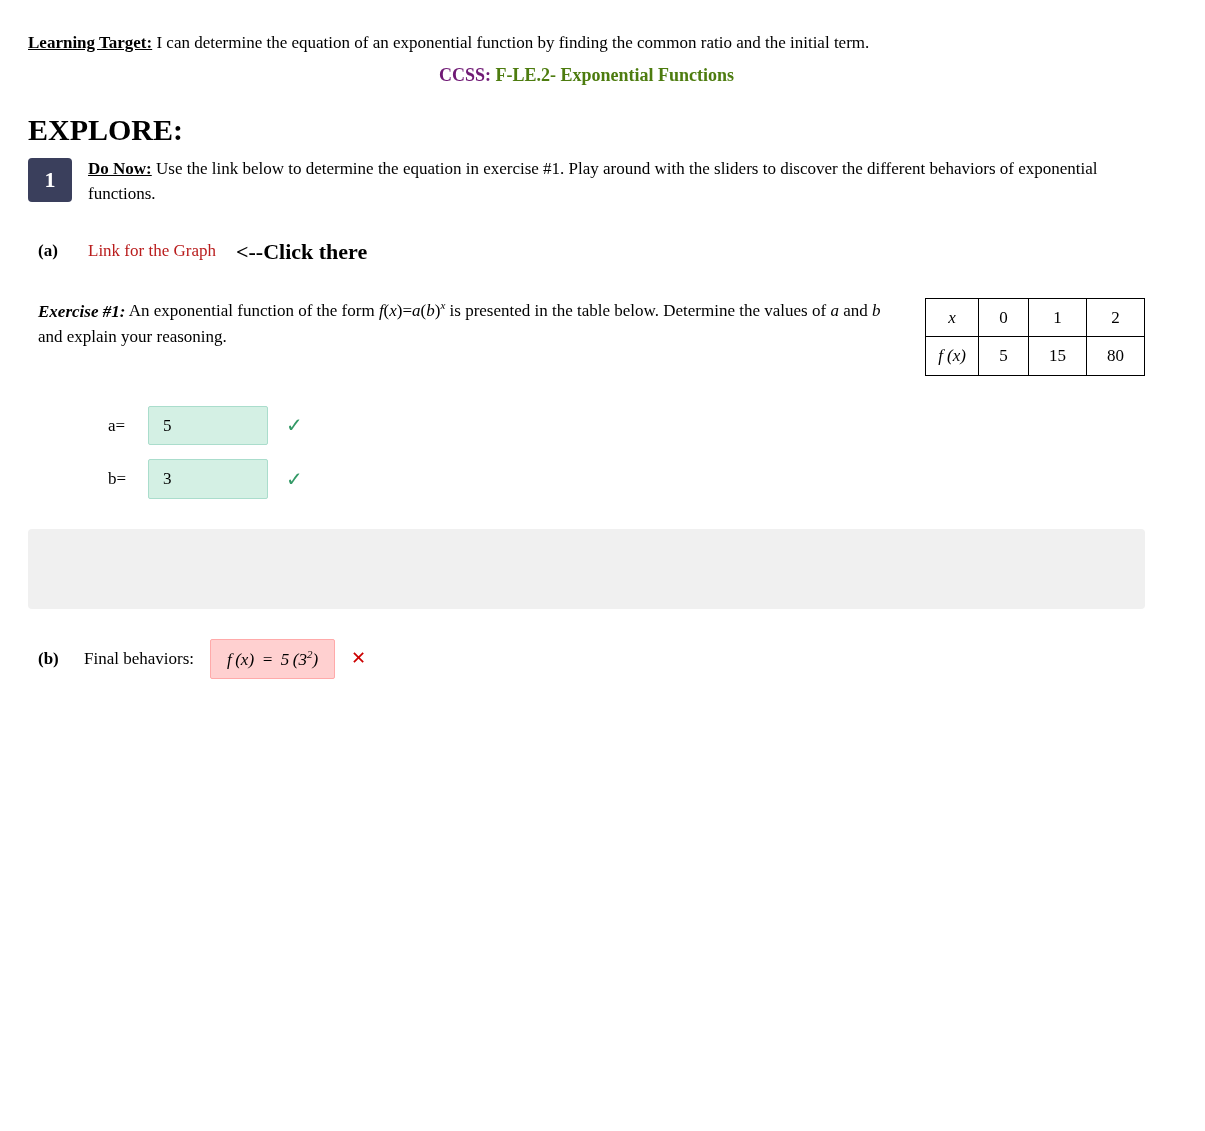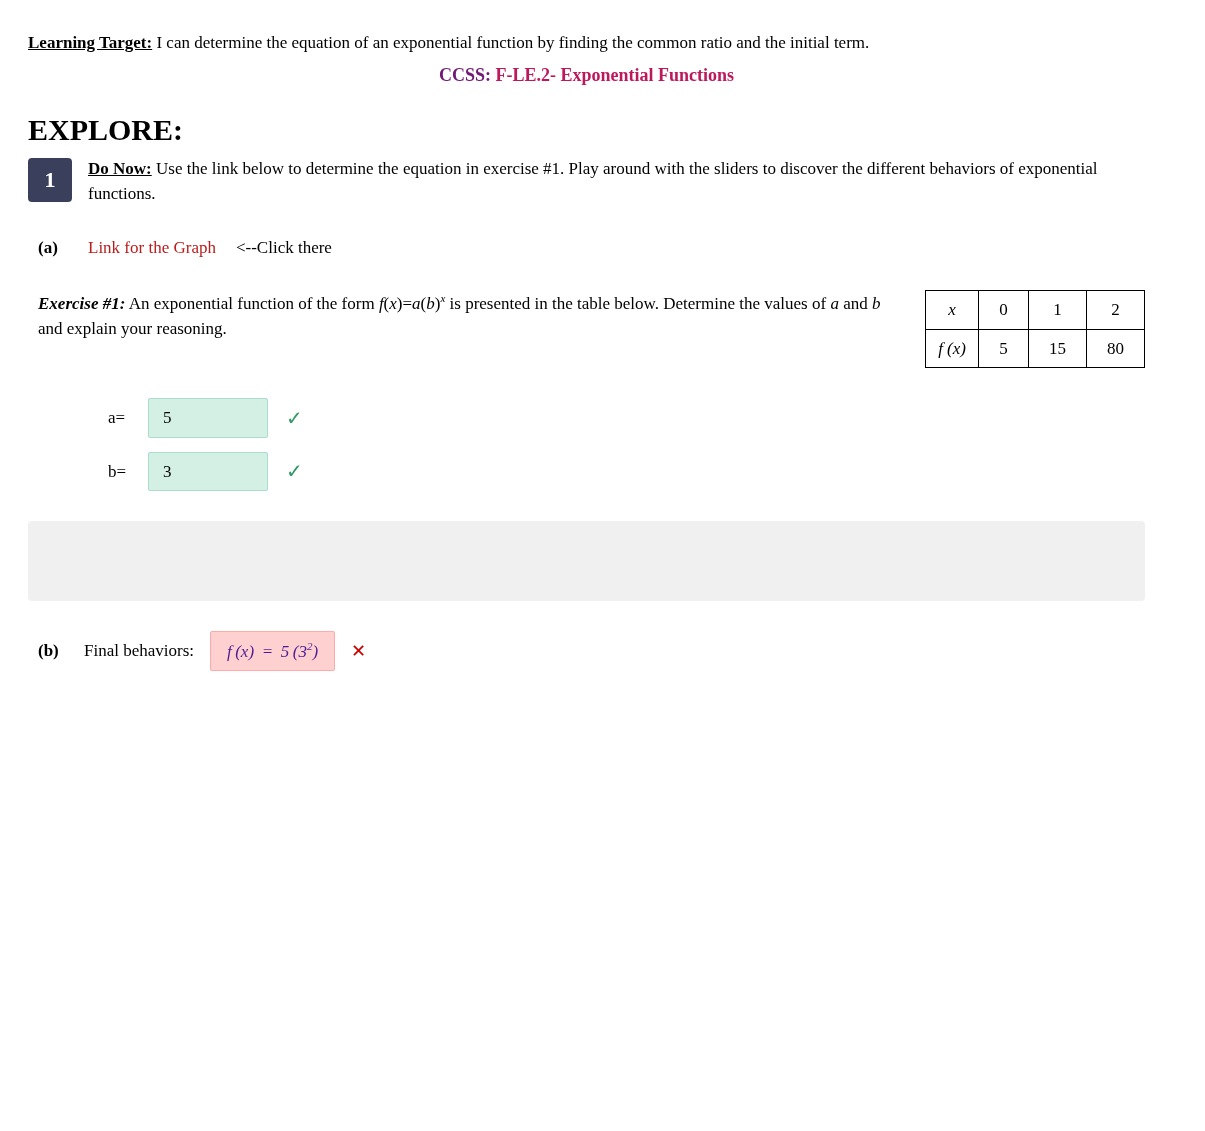--- a/index.html
+++ b/index.html
@@ -27,21 +27,21 @@
     .ccss-line {
       text-align: center;
       font-size: 18px;
       margin-bottom: 18px;
     }
     .ccss-label {
       color: #701a75;
       font-weight: bold;
     }
     .ccss-value {
-      color: #be185d;
+      color: #4d7c0f;
       font-weight: bold;
     }
     .explore-header {
       font-size: 30px;
       font-weight: bold;
       margin-bottom: 4px;
     }
     .do-now-section {
       display: flex;
       align-items: flex-start;
@@ -81,22 +81,23 @@
       font-size: 17px;
       min-width: 30px;
     }
     .graph-link {
       color: #b91c1c;
       font-size: 17px;
       text-decoration: none;
       cursor: pointer;
     }
     .click-here {
-      font-size: 17px;
+      font-size: 22px;
       color: #000;
+      font-weight: bold;
     }
     .exercise-section {
       margin-bottom: 24px;
       margin-left: 10px;
     }
     .exercise-bold-italic {
       font-weight: bold;
       font-style: italic;
     }
     .exercise-layout {
@@ -170,21 +171,21 @@
       gap: 16px;
       margin-left: 10px;
     }
     .final-eq-box {
       background: #ffd0d0;
       border: 1px solid #ffaaaa;
       padding: 6px 16px;
       border-radius: 2px;
       font-size: 17px;
       font-style: italic;
-      color: #4c1d95;
+      color: #000000;
     }
     .wrong-mark {
       color: #cc0000;
       font-size: 18px;
     }
     sup {
       font-size: 11px;
     }
   </style>
 </head>

